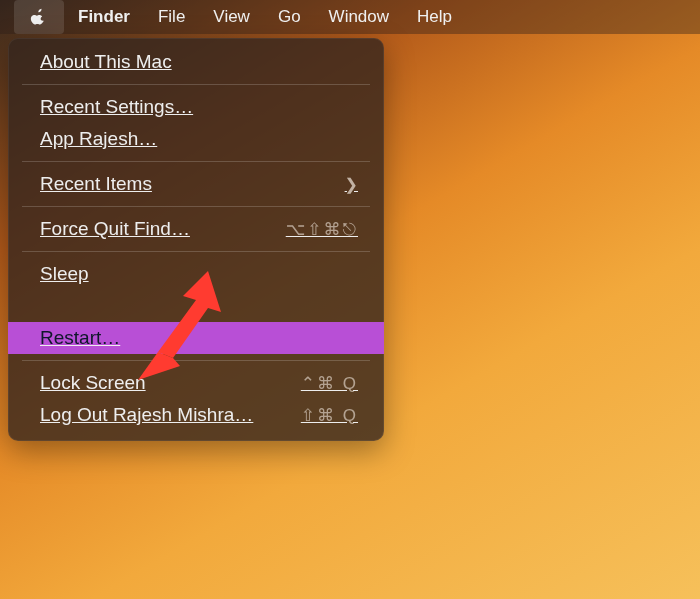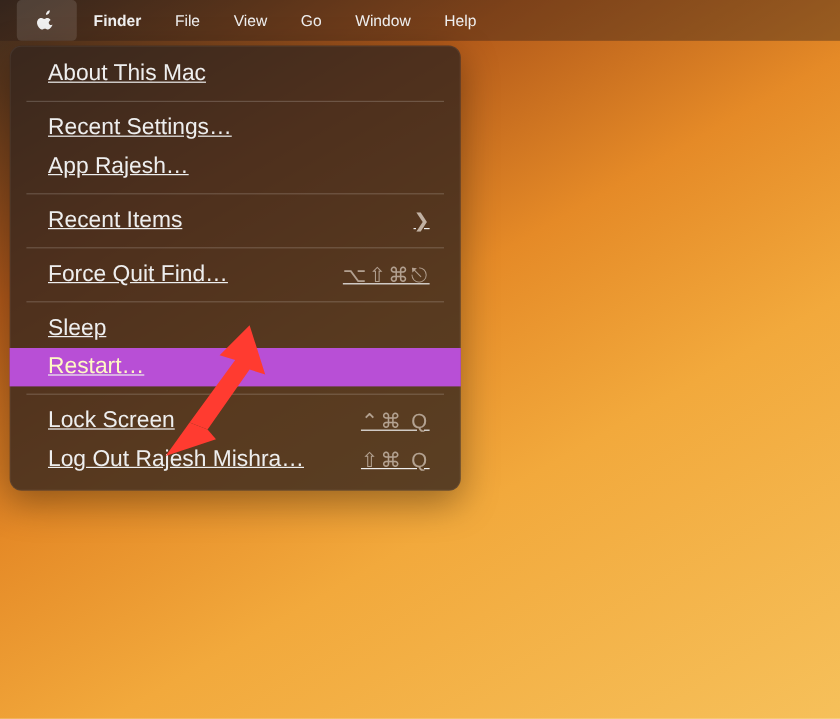--- a/index.html
+++ b/index.html
@@ -16,21 +16,21 @@
     height: 34px;
     display: flex; align-items: center;
     padding: 0 14px;
     gap: 0;
     background: rgba(45,30,25,0.40);
   }
   .menubar .mitem {
     padding: 0 14px;
     height: 34px;
     display: flex; align-items: center;
-    font-size: 13px;
+    font-size: 17px;
     font-weight: 400;
     color: #f0f0f0;
     border-radius: 4px;
     cursor: default;
   }
   .menubar .mitem.active-app { font-weight: 700; }
   .menubar .mitem.apple {
     background: rgba(255,255,255,0.12);
     padding: 0 16px;
   }
@@ -52,21 +52,21 @@
   }
   .ditem {
     height: 32px;
     display: flex; align-items: center;
     justify-content: space-between;
     padding: 0 26px 0 32px;
     cursor: default;
     position: relative;
   }
   .ditem .label { position: relative; z-index: 1; }
-  .ditem.highlight { background: #b84fd6; color: #fef9c3; }
+  .ditem.highlight { background: #b84fd6; color: #0f172a; margin-top: 32px; }
   .dsep {
     height: 1px;
     margin: 6px 14px;
     background: rgba(255,255,255,0.18);
   }
   .shortcut {
     font-size: 17px;
     color: rgba(240,230,220,0.6);
     letter-spacing: 2px;
     font-family: -apple-system, "Helvetica Neue", Arial, sans-serif;

